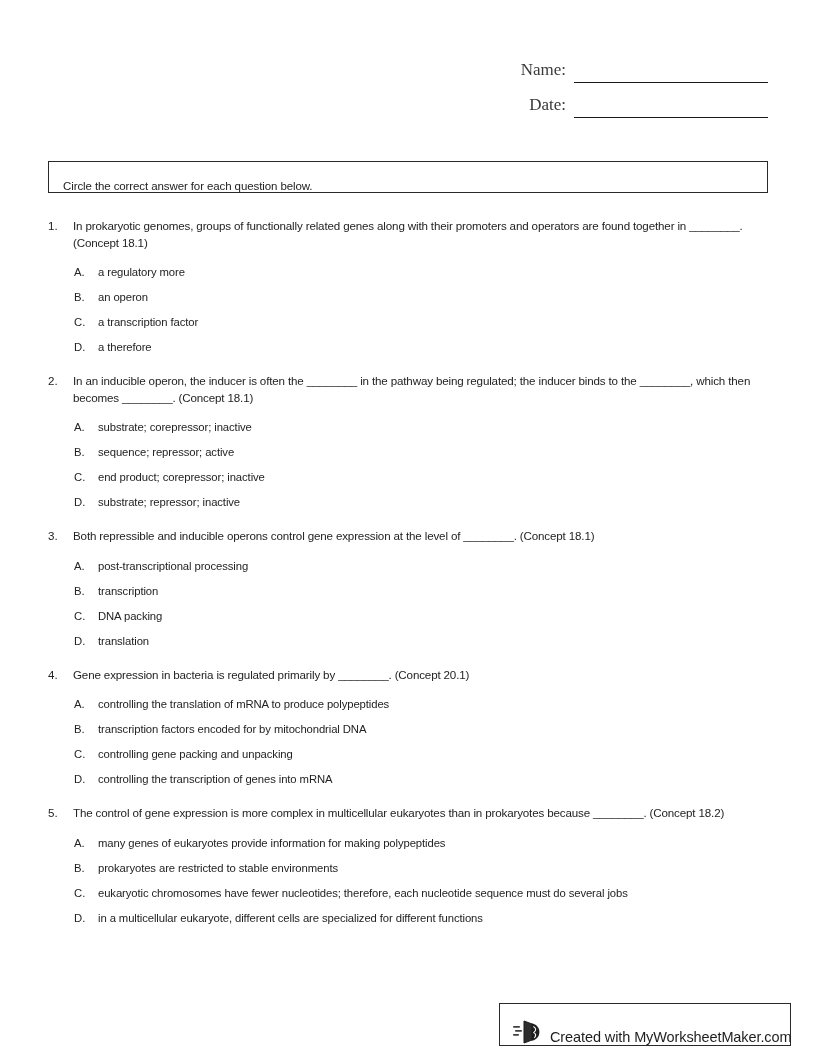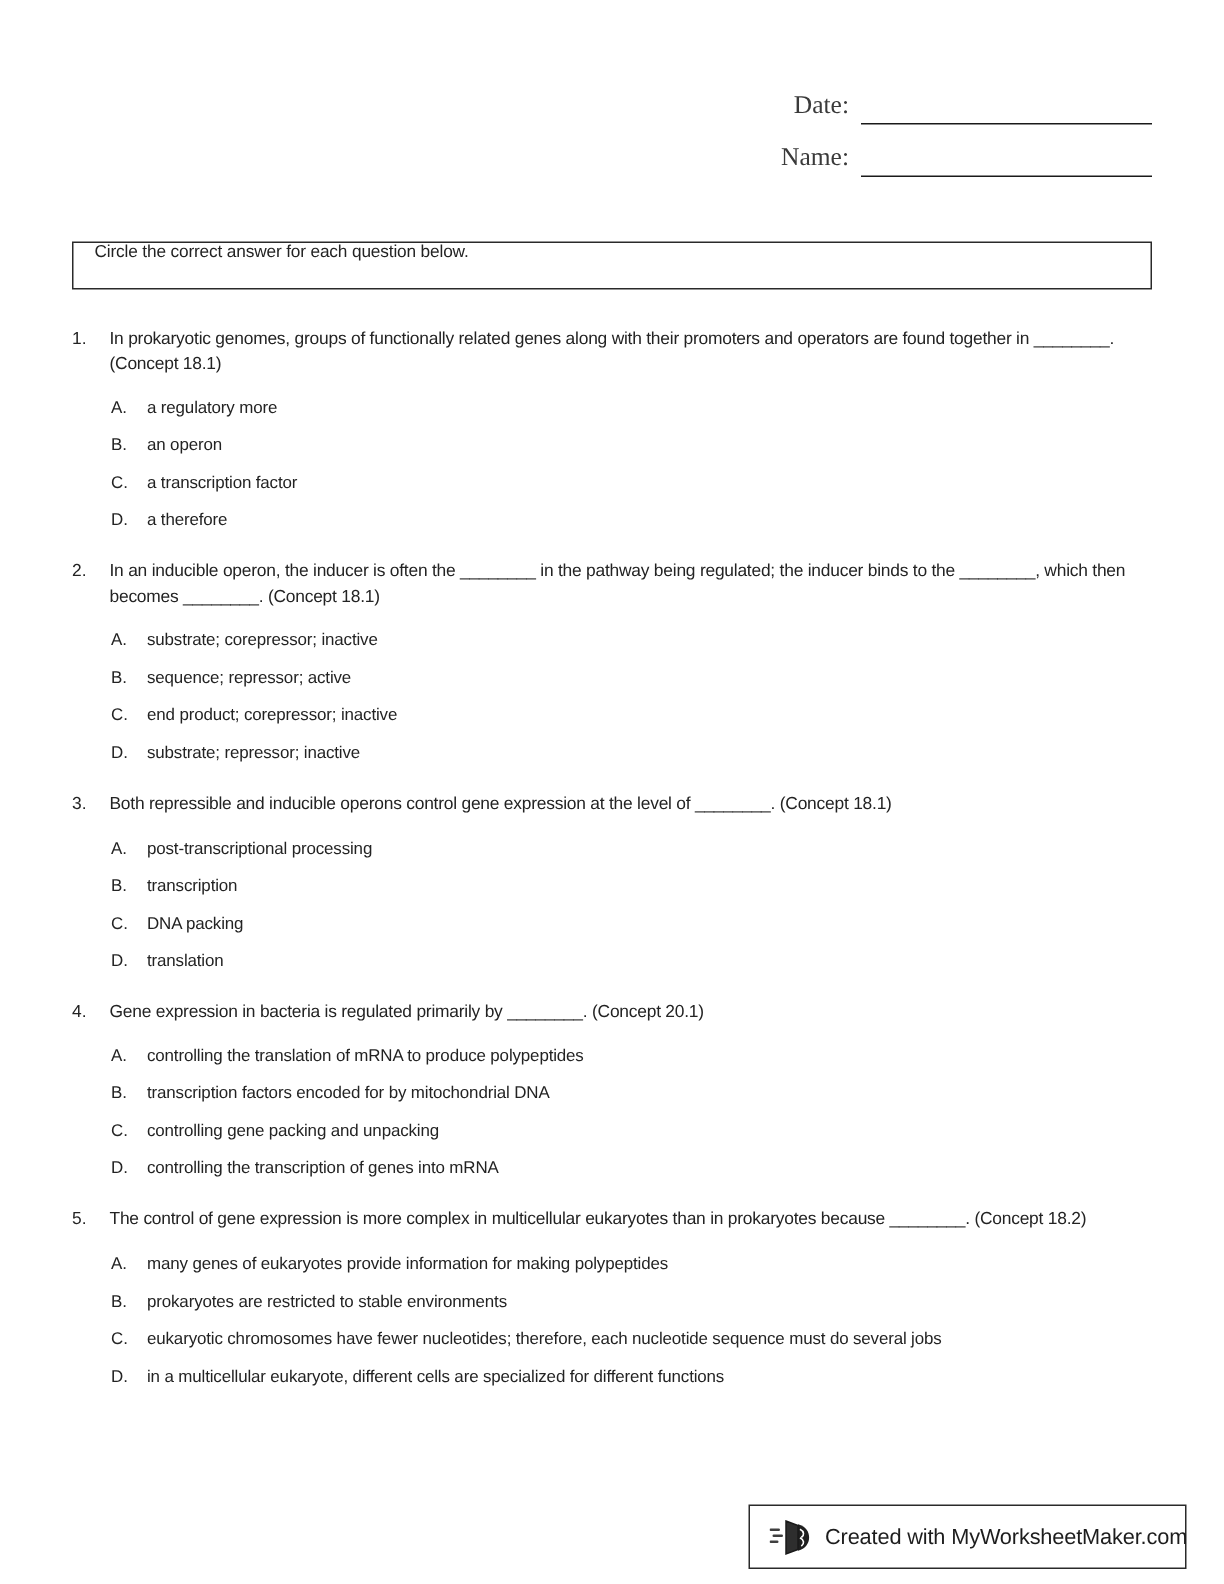--- a/index.html
+++ b/index.html
@@ -70,21 +70,21 @@
   
   .instruction-box {
     position: absolute;
     left: 48px;
     top: 161px;
     width: 720px;
     height: 32px;
     border: 1.2px solid #2a2a2a;
     box-sizing: border-box;
     display: flex;
-    align-items: flex-start;
+    align-items: flex-end;
   }
   .instruction-text {
     font-size: 11.5px;
     color: #232323;
     padding-left: 14px;
     letter-spacing: -0.1px;
   }
 
   
   .questions {
@@ -142,21 +142,21 @@
   
   .footer-badge {
     position: absolute;
     left: 499px;
     top: 1003px;
     width: 292px;
     height: 43px;
     border: 1.2px solid #2a2a2a;
     box-sizing: border-box;
     display: flex;
-    align-items: center;
+    align-items: flex-end;
     background: #fff;
   }
   .badge-logo {
     flex: 0 0 auto;
     margin-left: 13px;
     margin-right: 9px;
     width: 28px;
     height: 26px;
     display: block;
   }
@@ -169,25 +169,25 @@
 </style>
 </head>
 <body>
 
 <div class="page">
 
   <div class="header">
 
     <div class="namedate">
       <div class="nd-row">
+        <span class="nd-label">Name:</span>
+        <span class="nd-line"></span>
+      </div>
+      <div class="nd-row">
         <span class="nd-label">Date:</span>
-        <span class="nd-line"></span>
-      </div>
-      <div class="nd-row">
-        <span class="nd-label">Name:</span>
         <span class="nd-line"></span>
       </div>
     </div>
   </div>
 
   <div class="instruction-box">
     <div class="instruction-text">Circle the correct answer for each question below.</div>
   </div>
 
   <div class="questions" id="questions-root">

